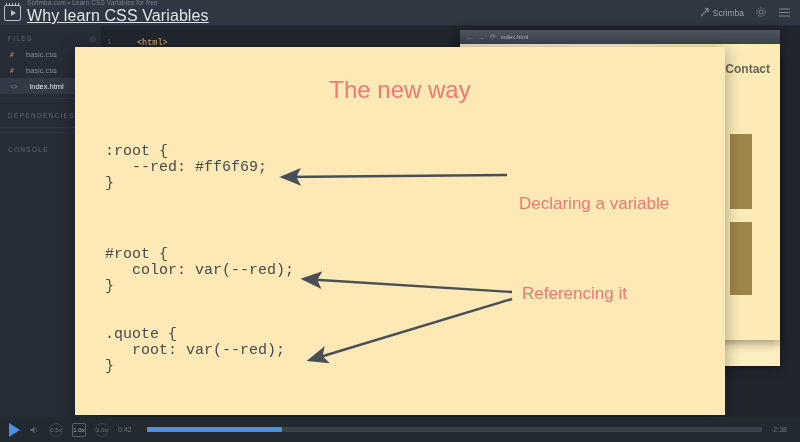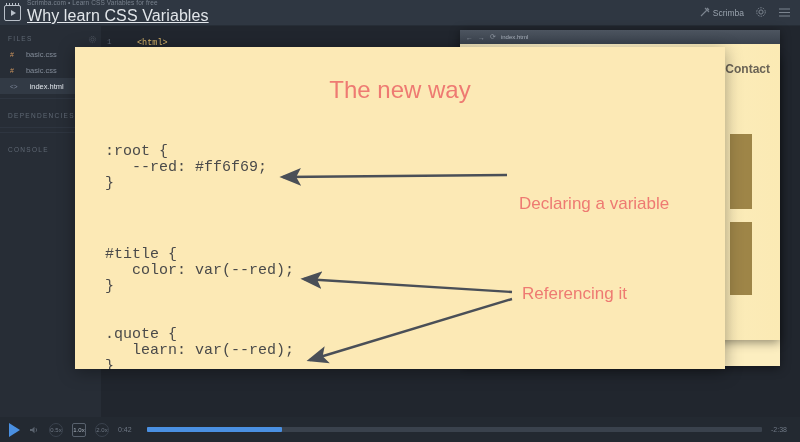--- a/index.html
+++ b/index.html
@@ -73,21 +73,21 @@
     display:flex; align-items:center; gap:5px; padding-left:6px;
     font-size:6px; color:#aab2bd;
   }
   .bb-ic{ opacity:.7; font-size:7px;}
   .browser-body{ position:relative; height:296px; overflow:hidden;
     background:linear-gradient(90deg,#efe2b8 0%,#fdf0c6 40%,#fbeab4 100%); }
   .bp-head{ position:absolute; right:10px; top:18px; font-size:12px; font-weight:bold; color:#6b6456;}
   .bp-bar{ position:absolute; width:22px; background:#8d7334; opacity:.85;}
   
   .overlay{
-    position:absolute; left:75px; top:47px; width:650px; height:322px;
+    position:absolute; left:75px; top:47px; width:650px; height:368px;
     background:#fce9b5;
     box-shadow:0 3px 16px rgba(0,0,0,.35);
     overflow:hidden;
   }
   .ov-title{
     position:absolute; left:0; right:0; top:29px; text-align:center;
     font-size:24px; color:#ee7a72;
   }
   .code-block{
     position:absolute; font-family:"Liberation Mono", monospace;
@@ -206,25 +206,25 @@
     <div class="bp-bar" style="left:270px;top:178px;height:73px;"></div>
   </div>
 </div>
 
 <div class="overlay">
   <div class="ov-title">The new way</div>
 
   <div class="code-block cb1">:root {
    --red: #ff6f69;
 }</div>
-  <div class="code-block cb2">#title {
+  <div class="code-block cb2">#root {
    color: var(--red);
 }</div>
   <div class="code-block cb3">.quote {
-   learn: var(--red);
+   root: var(--red);
 }</div>
 
   <svg class="ov-svg">
     <defs>
       <marker id="ah" markerWidth="9" markerHeight="9" refX="7.5" refY="4.5" orient="auto">
         <path d="M9,4.5 L0,0.8 L2,4.5 L0,8.2 Z" fill="#4a4f57"></path>
       </marker>
     </defs>
     <line x1="432" y1="128" x2="208" y2="130" stroke="#4a4f57" stroke-width="2.4" marker-end="url(#ah)"></line>
     <line x1="437" y1="245" x2="229" y2="232" stroke="#4a4f57" stroke-width="2.4" marker-end="url(#ah)"></line>

